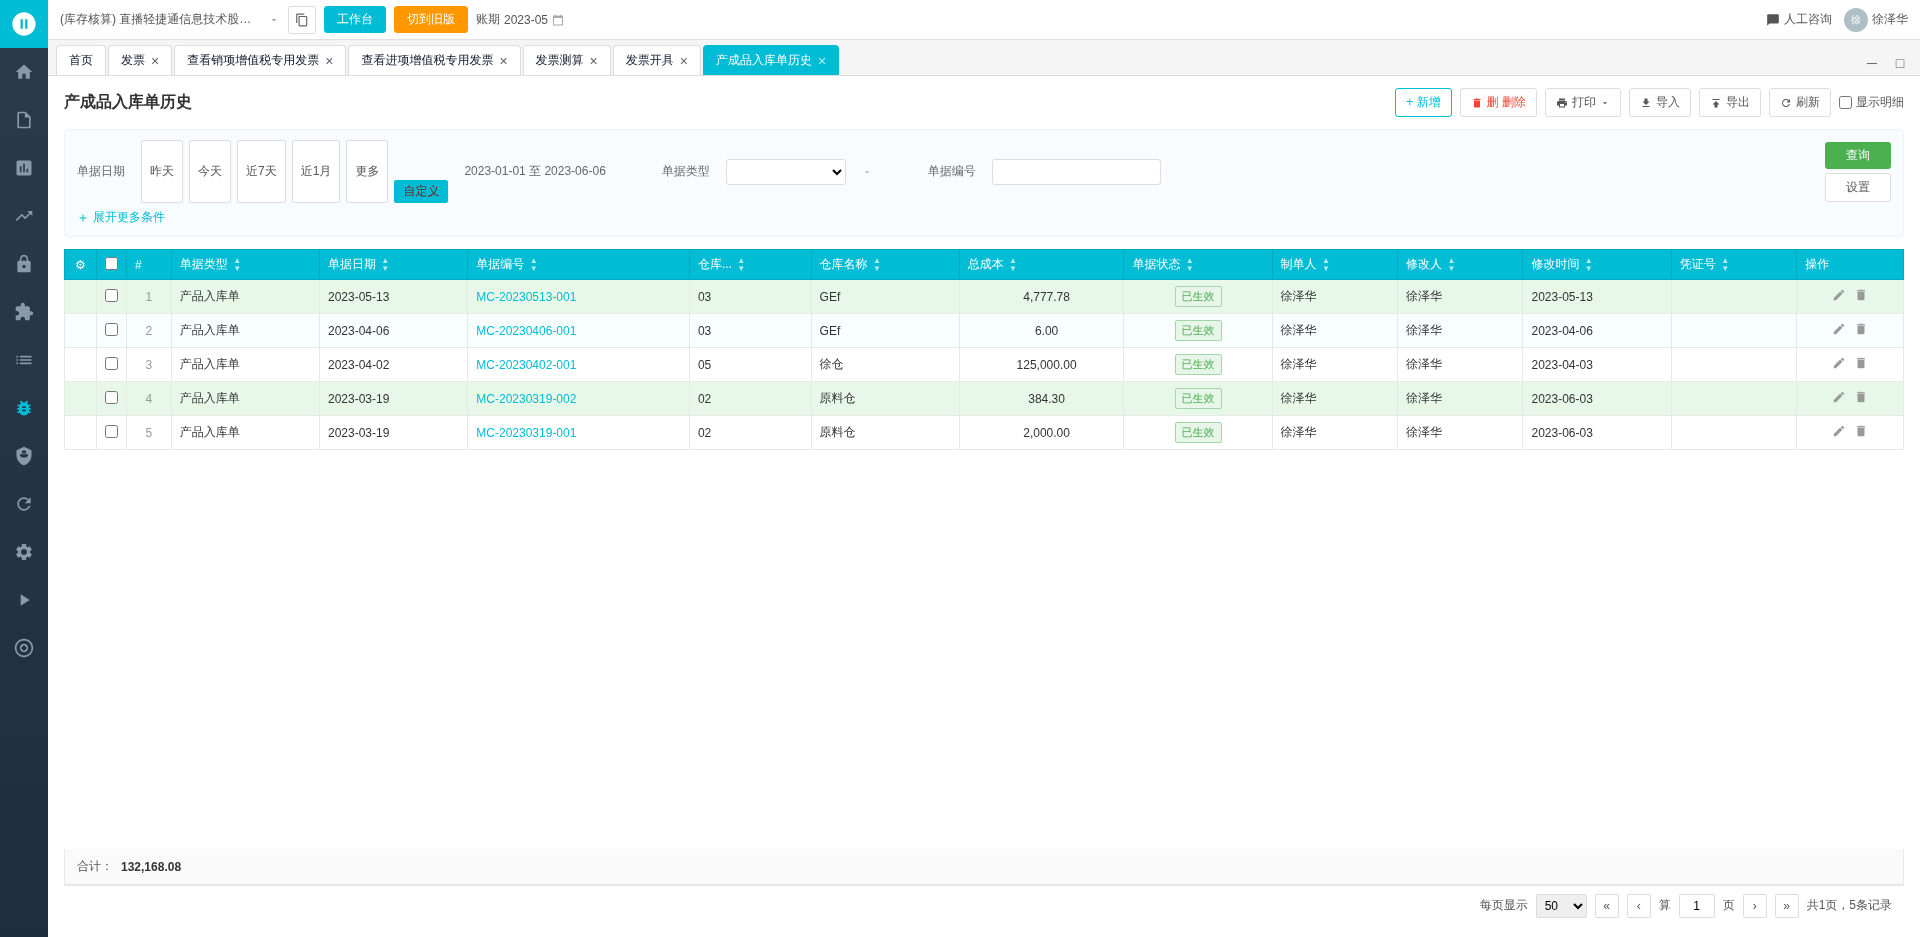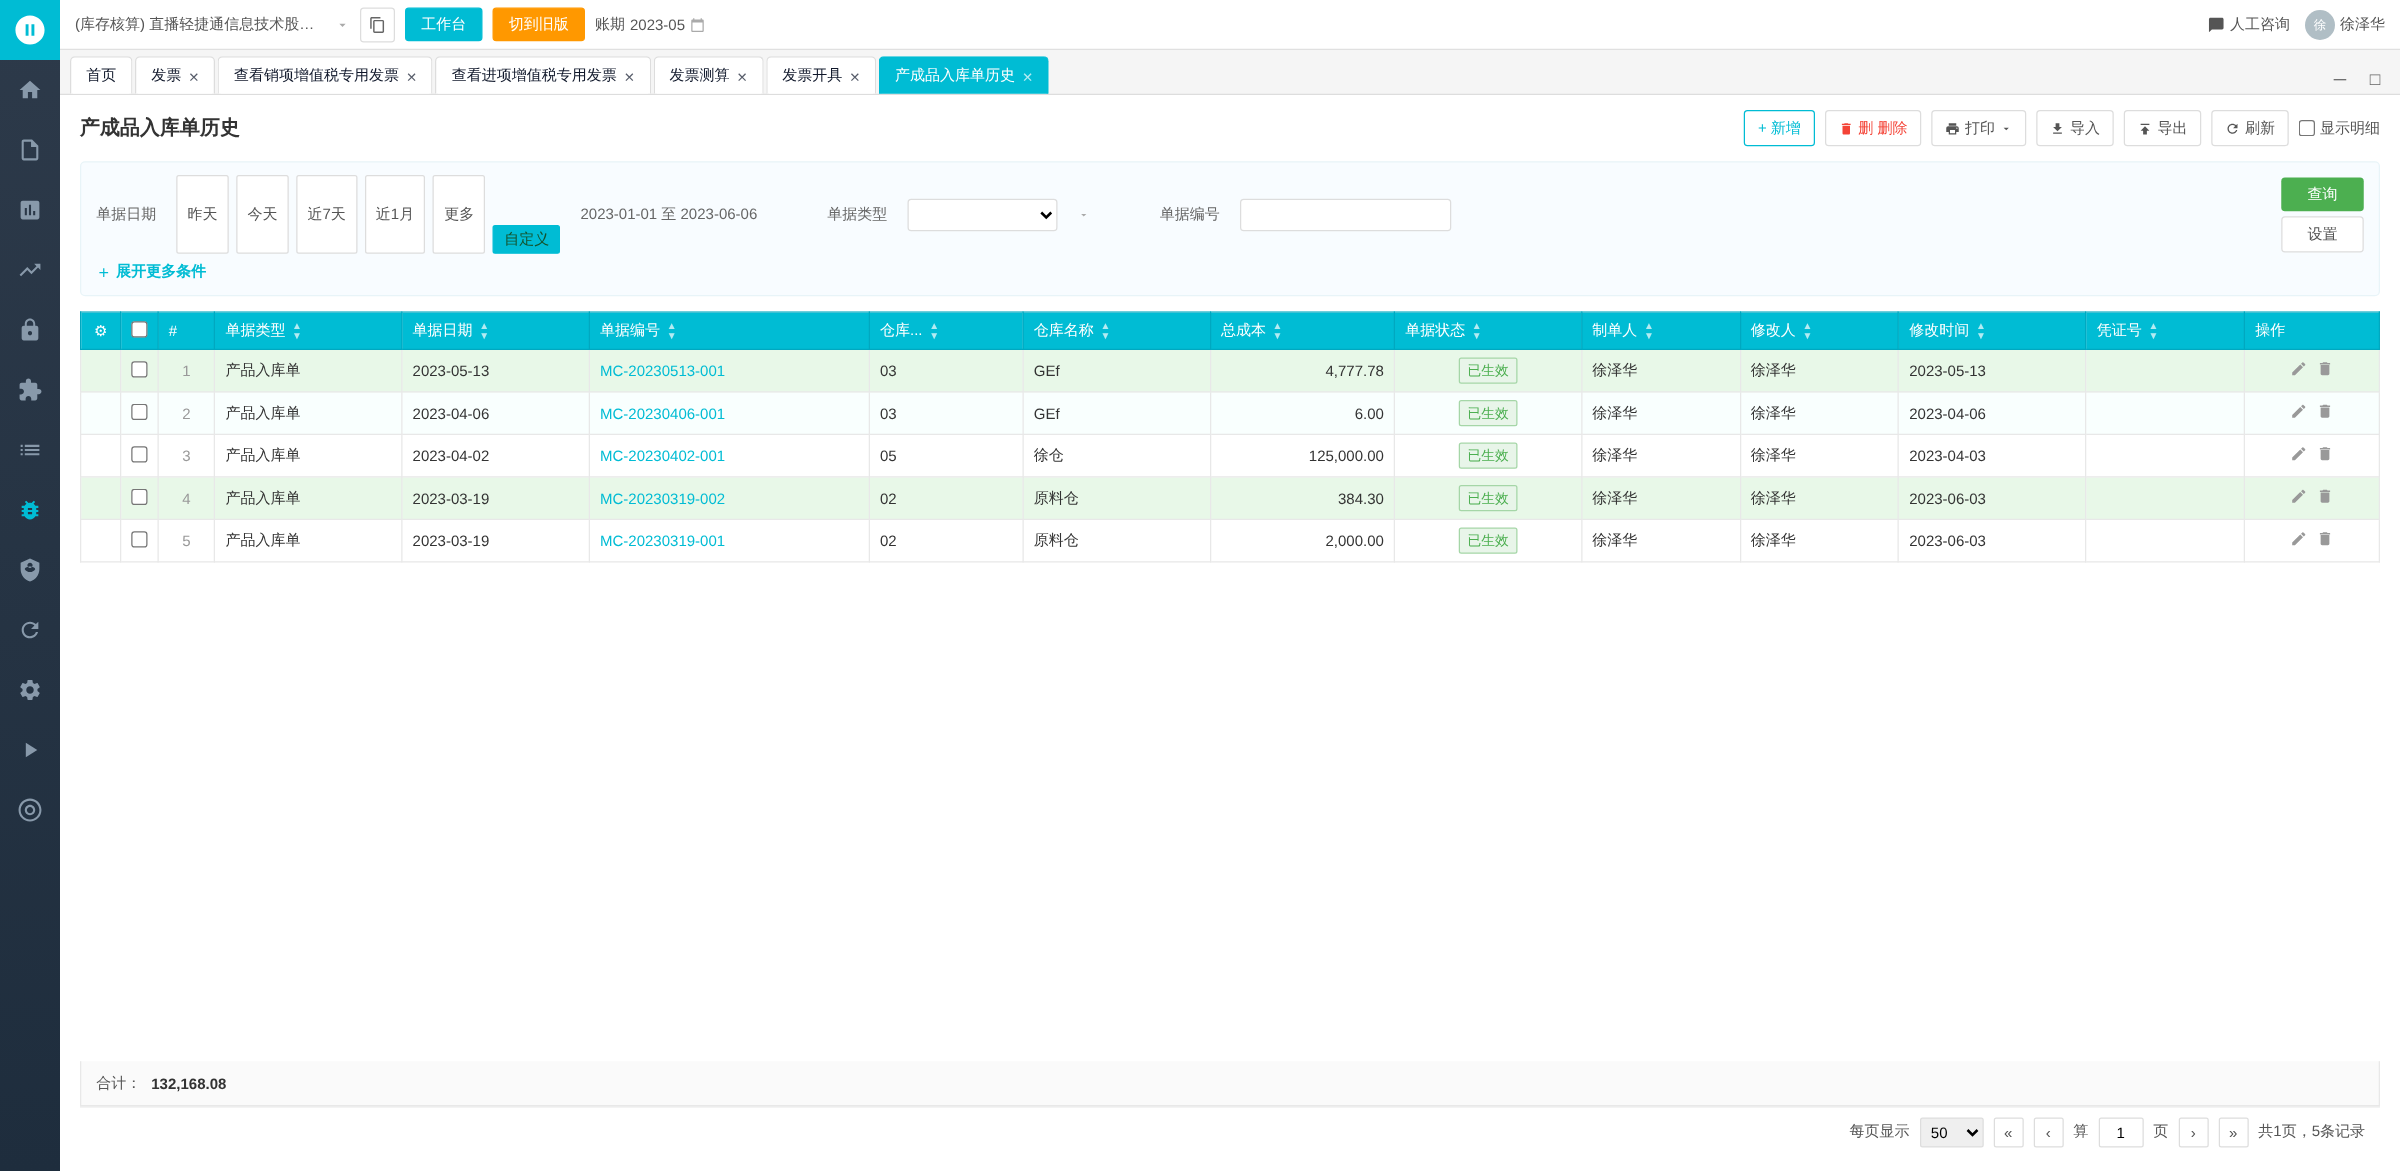--- a/index.html
+++ b/index.html
@@ -249,21 +249,21 @@
       padding: 2px 8px;
       border: 1px solid #ddd;
       border-radius: 2px;
       background: #fff;
       cursor: pointer;
       font-size: 12px;
       color: #555;
     }
     .quick-btn.active {
       background: #00bcd4;
-      color: #14532d;
+      color: #7f1d1d;
       border-color: #00bcd4;
       margin-top: 40px;
     }
     .filter-date-range {
       font-size: 12px;
       color: #666;
     }
     .filter-select {
       height: 26px;
       padding: 0 6px;
@@ -344,21 +344,21 @@
     }
     tbody tr.highlighted {
       background: #e8f8e8;
     }
     tbody td {
       padding: 6px 8px;
       border: 1px solid #e8e8e8;
       white-space: nowrap;
     }
     tbody td.center { text-align: center; }
-    tbody td.right { text-align: right; }
+    tbody td.right { text-align: center; padding-left: 18px; }
     .status-badge {
       display: inline-block;
       padding: 2px 6px;
       border-radius: 2px;
       font-size: 11px;
       background: #e8f5e9;
       color: #4caf50;
       border: 1px solid #a5d6a7;
     }
     .link-text {
@@ -672,21 +672,21 @@
           </svg>
 
         <span class="filter-label" style="margin-left:40px;">单据编号</span>
         <input class="filter-input" type="text" placeholder="" style="">
 
         <div class="query-btns" style="margin-left:auto;">
           <button class="query-btn">查询</button>
           <button class="set-btn">设置</button>
         </div>
       </div>
-      <div class="filter-row" style="margin-bottom:0;font-weight:bold;">
+      <div class="filter-row" style="margin-bottom:0;">
         <div class="filter-expand-btn">
           <svg width="12" height="12" viewBox="0 0 24 24" fill="currentColor">
               <path d="M19 13h-6v6h-2v-6H5v-2h6V5h2v6h6v2z"></path>
             </svg>
           <span>展开更多条件</span>
         </div>
       </div>
     </div>
 
     <div class="table-container">

